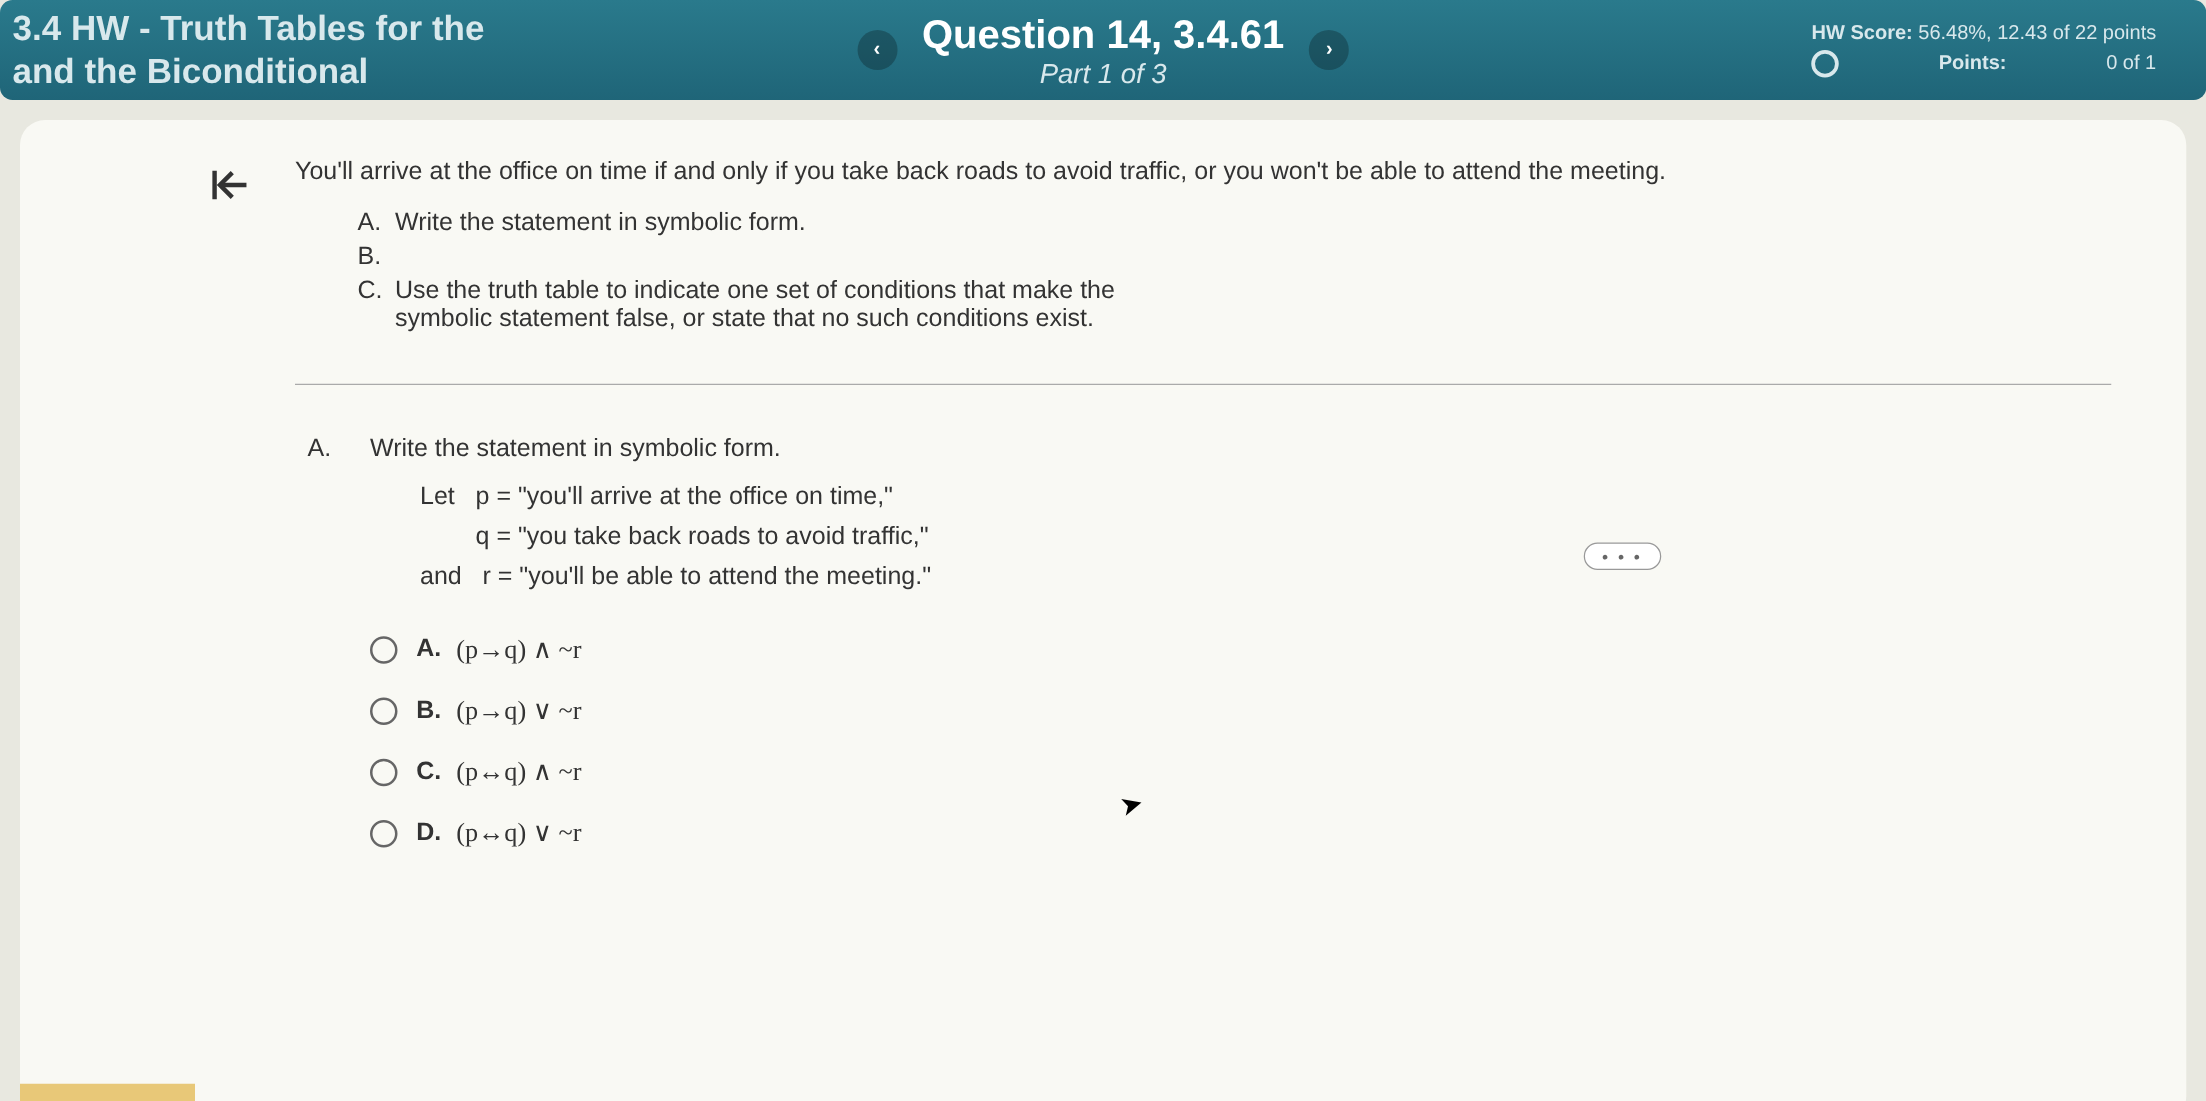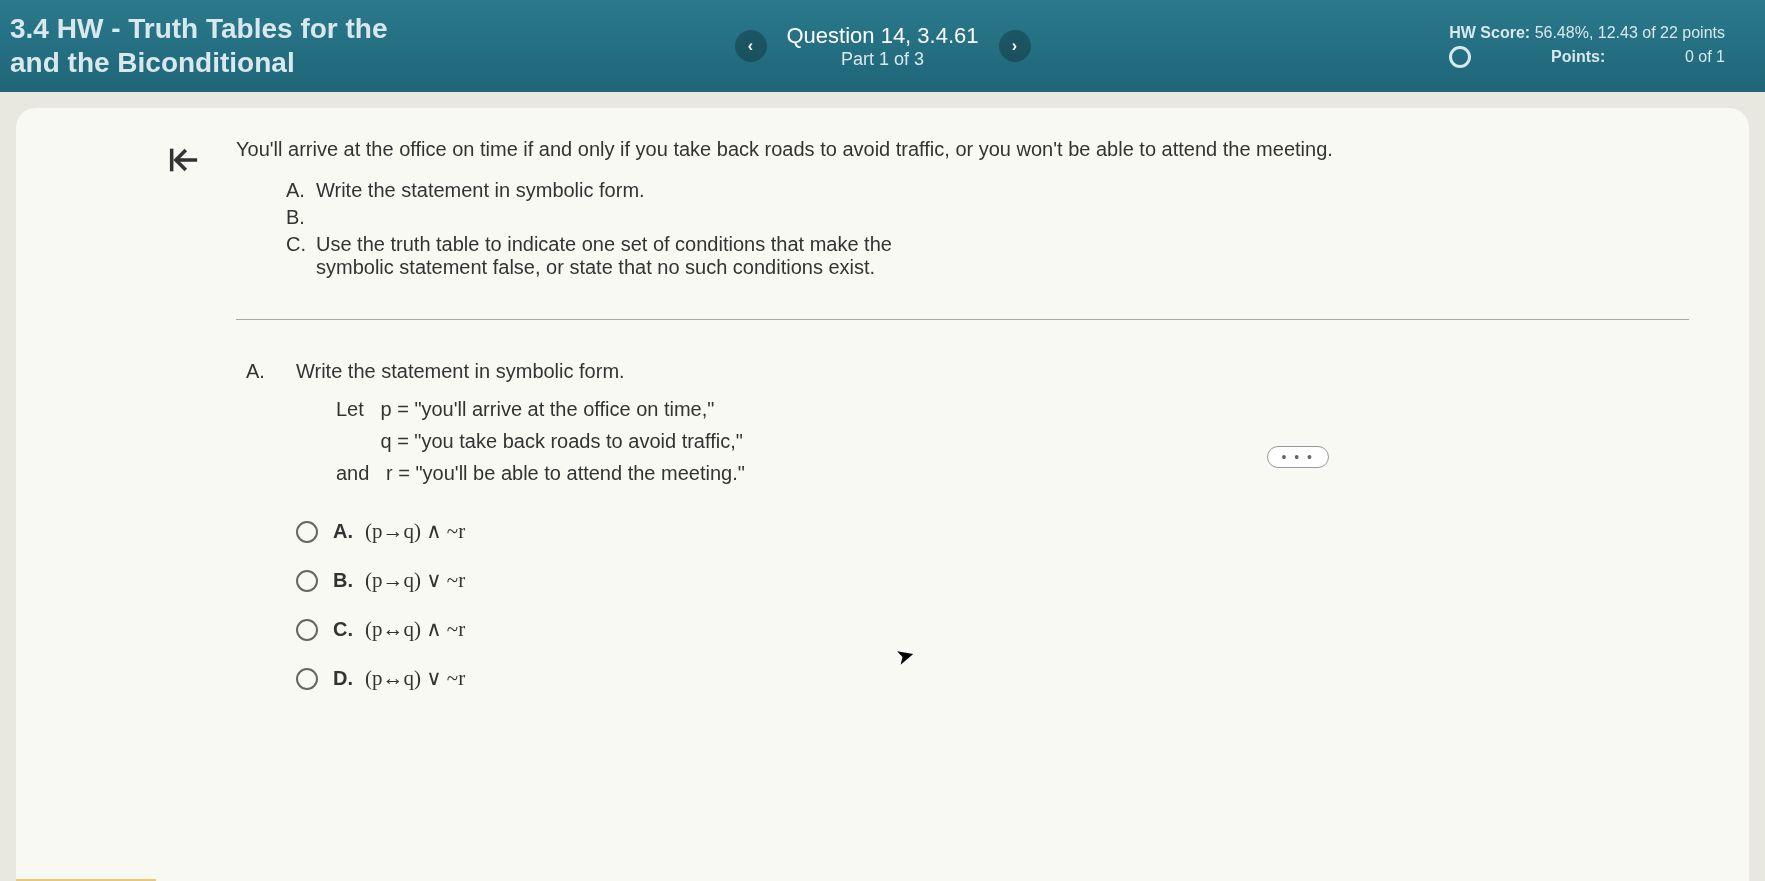--- a/index.html
+++ b/index.html
@@ -10,25 +10,26 @@
     body {
       font-family: Arial, Helvetica, sans-serif;
       background: #e8e8e0;
       width: 1765px;
       height: 881px;
       overflow: hidden;
     }
     .header {
       background: linear-gradient(to bottom, #2a7a8c, #1f6578);
       color: #fff;
-      height: 92px;
+      height: 80px;
       display: flex;
       align-items: center;
       padding: 0 10px;
       position: relative;
+      border-radius: 10px;
     }
     .header-title {
       font-size: 28px;
       font-weight: bold;
       line-height: 1.2;
       color: #d8e8ec;
       flex: 0 0 auto;
       width: 600px;
     }
     .header-question {
@@ -50,27 +51,28 @@
       justify-content: center;
       font-size: 16px;
       font-weight: bold;
       cursor: pointer;
       border: none;
     }
     .question-info {
       text-align: center;
     }
     .question-title {
+      font-size: 32px;
+      font-weight: bold;
+      color: #fff;
+    }
+    .question-part {
       font-size: 22px;
-      font-weight: normal;
-      color: #fff;
-    }
-    .question-part {
-      font-size: 18px;
       color: #d8e8ec;
+      font-style: italic;
     }
     .header-score {
       position: absolute;
       right: 40px;
       text-align: left;
       font-size: 16px;
     }
     .score-line {
       color: #d8e8ec;
     }

